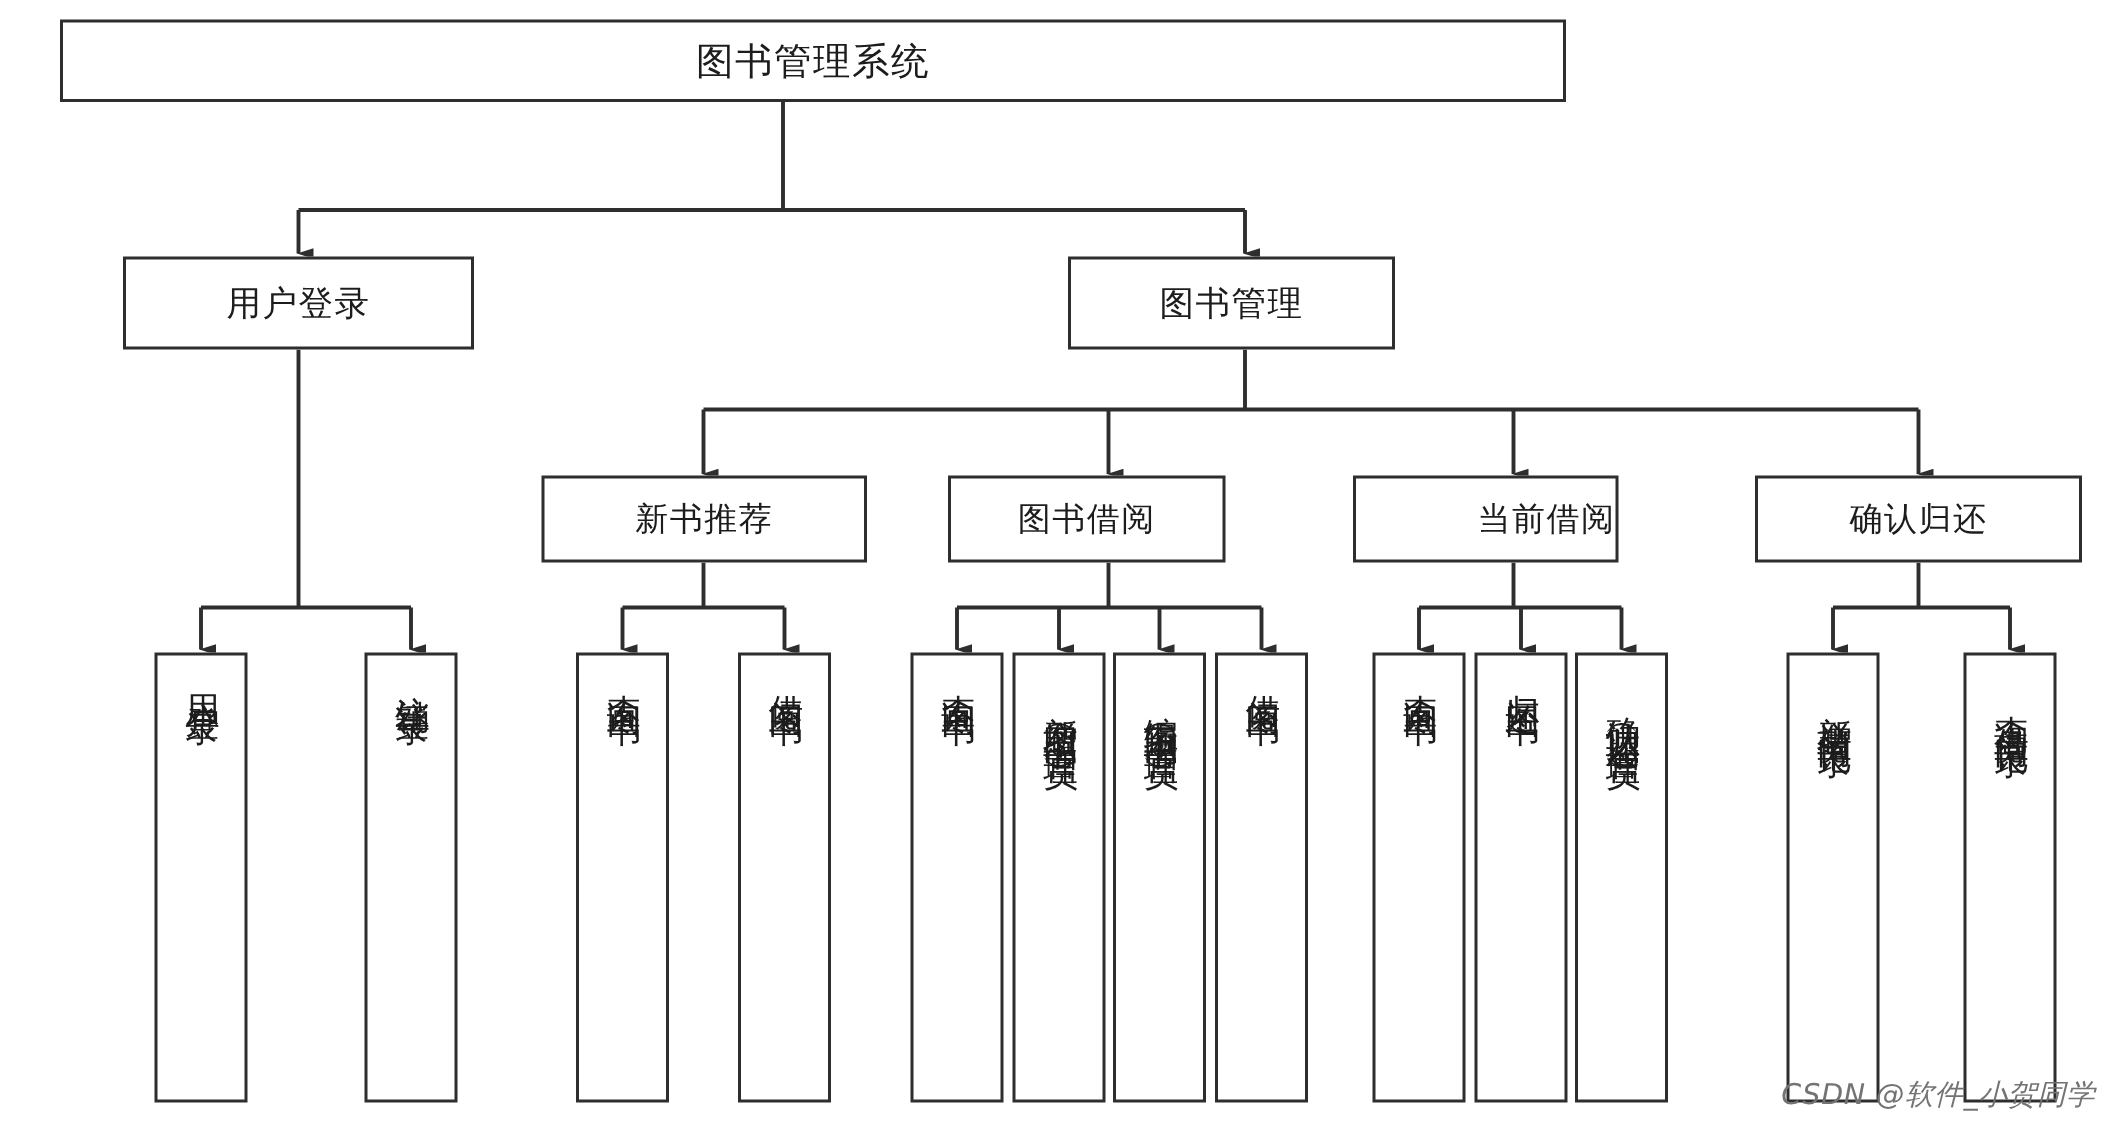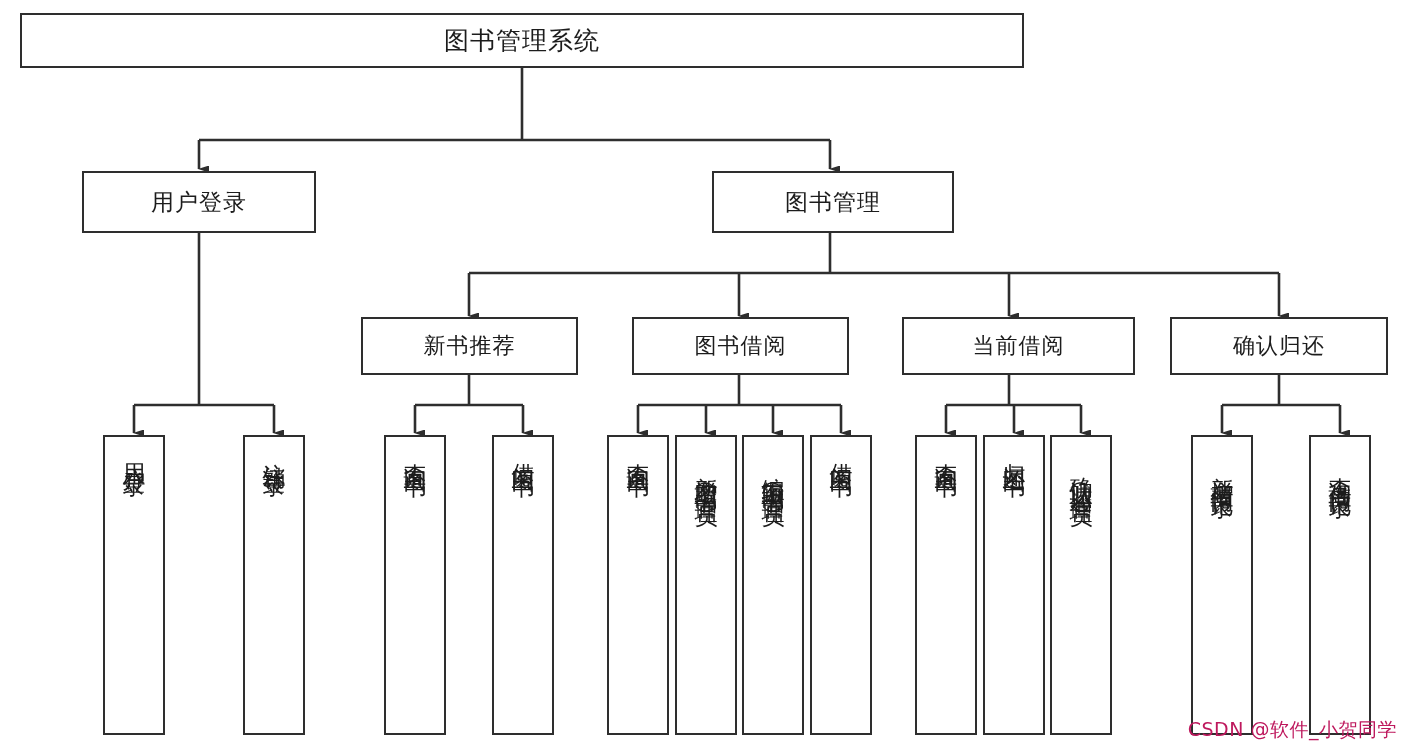--- a/index.html
+++ b/index.html
@@ -23,20 +23,21 @@
     background: #ffffff;
     border: 2px solid #2e2e2e;
     display: flex;
     align-items: center;
     justify-content: center;
     color: #1c1c1c;
   }
   .node.level0 {
     font-size: 25px;
     letter-spacing: 1px;
+    margin-left: 20px;
   }
   .node.level1 {
     font-size: 23px;
     letter-spacing: 1px;
   }
   .node.level2 {
     font-size: 22px;
     letter-spacing: 1px;
   }
   
@@ -62,23 +63,24 @@
     top: 0;
     width: 1405px;
     height: 747px;
     pointer-events: none;
   }
   .watermark {
     position: absolute;
     right: 8px;
     bottom: 4px;
     font-size: 19px;
-    color: #be185d;
+    color: #737373;
     letter-spacing: 0.5px;
     white-space: nowrap;
+    font-style: italic;
   }
 </style>
 </head>
 <body>
 
 <div id="canvas">
 
   <svg class="links" viewBox="0 0 1405 747">
     <defs>
       <marker id="arrow" markerWidth="9" markerHeight="11" refX="3.5" refY="10" orient="auto" markerUnits="userSpaceOnUse">
@@ -129,31 +131,31 @@
     </g>
   </svg>
 
   <div class="node level0" style="left:20px; top:13px; width:1004px; height:55px;">
     <span>图书管理系统</span>
   </div>
 
   <div class="node level1" style="left:82px; top:171px; width:234px; height:62px;">
     <span>用户登录</span>
   </div>
-  <div class="node level1" style="left:712px; top:171px; width:242px; height:62px;">
+  <div class="node level1" style="left:712px; top:171px; width:218px; height:62px;">
     <span>图书管理</span>
   </div>
 
   <div class="node level2" style="left:361px; top:317px; width:217px; height:58px;font-family:Liberation Mono, monospace;">
     <span>新书推荐</span>
   </div>
-  <div class="node level2" style="left:632px; top:317px; width:217px; height:58px;">
+  <div class="node level2" style="left:632px; top:317px; width:185px; height:58px;">
     <span>图书借阅</span>
   </div>
-  <div class="node level2" style="left:902px; top:317px; width:233px; height:58px;">
+  <div class="node level2" style="left:902px; top:317px; width:177px; height:58px;justify-content:flex-end;">
     <span>当前借阅</span>
   </div>
   <div class="node level2" style="left:1170px; top:317px; width:218px; height:58px;">
     <span>确认归还</span>
   </div>
 
   <div class="node leaf" style="left:103px; top:435px; width:62px; height:300px;">
     <span class="vtext">用户登录</span>
   </div>
   <div class="node leaf" style="left:243px; top:435px; width:62px; height:300px;">

